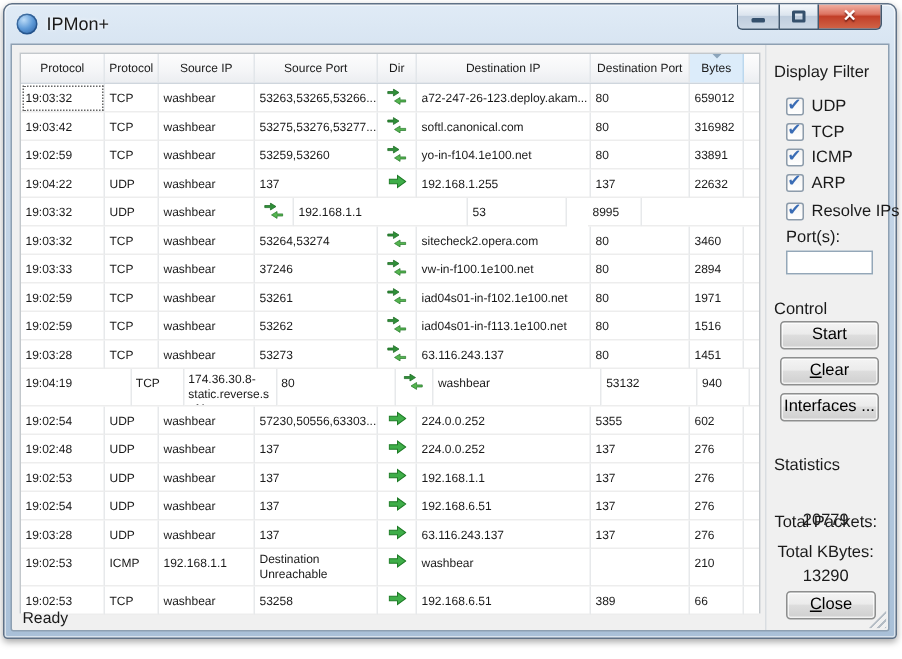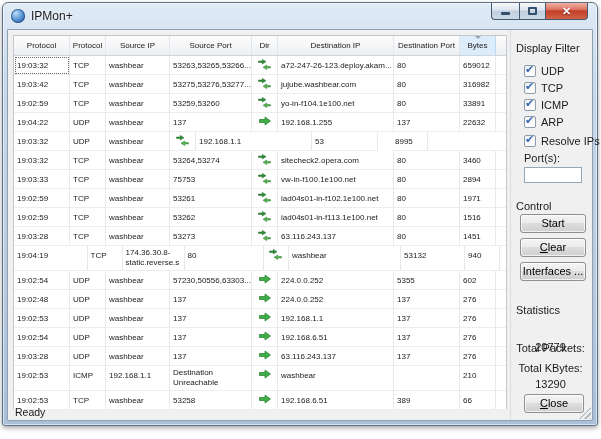--- a/index.html
+++ b/index.html
@@ -136,21 +136,21 @@
           </div>
           <div class="trow">
             <div class="tcell col-timestamp" style="width: 56px;">19:03:42</div>
             <div class="tcell col-protocol" style="width: 36px;">TCP</div>
             <div class="tcell col-source_ip" style="width: 64px;">washbear</div>
             <div class="tcell col-source_port" style="width: 82px;">53275,53276,53277...</div>
             <div class="tcell col-dir" style="width: 26px;"><span class="dir-icon"><svg width="13" height="11" viewBox="0 0 13 11">
                   <path d="M0.5 2 h3.8 V0.4 L8 2.7 4.3 5 V3.4 H0.5 z" fill="#2f8f38" stroke="#1d6b24" stroke-width="0.5"></path>
                   <path d="M12.5 9 h-3.8 V10.6 L5 8.3 8.7 6 V7.6 H12.5 z" fill="#55b54f" stroke="#2b7c30" stroke-width="0.5"></path>
                 </svg></span></div>
-            <div class="tcell col-dest_ip" style="width: 116px;">jujube.washbear.com</div>
+            <div class="tcell col-dest_ip" style="width: 116px;">softl.canonical.com</div>
             <div class="tcell col-dest_port" style="width: 66px;">80</div>
             <div class="tcell col-bytes" style="width: 36px;">316982</div>
             <div class="tcell filler"></div>
           </div>
           <div class="trow">
             <div class="tcell col-timestamp" style="width: 56px;">19:02:59</div>
             <div class="tcell col-protocol" style="width: 36px;">TCP</div>
             <div class="tcell col-source_ip" style="width: 64px;">washbear</div>
             <div class="tcell col-source_port" style="width: 82px;">53259,53260</div>
             <div class="tcell col-dir" style="width: 26px;"><span class="dir-icon"><svg width="13" height="11" viewBox="0 0 13 11">
@@ -199,21 +199,21 @@
                 </svg></span></div>
             <div class="tcell col-dest_ip" style="width: 116px;">sitecheck2.opera.com</div>
             <div class="tcell col-dest_port" style="width: 66px;">80</div>
             <div class="tcell col-bytes" style="width: 36px;">3460</div>
             <div class="tcell filler"></div>
           </div>
           <div class="trow">
             <div class="tcell col-timestamp" style="width: 56px;">19:03:33</div>
             <div class="tcell col-protocol" style="width: 36px;">TCP</div>
             <div class="tcell col-source_ip" style="width: 64px;">washbear</div>
-            <div class="tcell col-source_port" style="width: 82px;">75753</div>
+            <div class="tcell col-source_port" style="width: 82px;">37246</div>
             <div class="tcell col-dir" style="width: 26px;"><span class="dir-icon"><svg width="13" height="11" viewBox="0 0 13 11">
                   <path d="M0.5 2 h3.8 V0.4 L8 2.7 4.3 5 V3.4 H0.5 z" fill="#2f8f38" stroke="#1d6b24" stroke-width="0.5"></path>
                   <path d="M12.5 9 h-3.8 V10.6 L5 8.3 8.7 6 V7.6 H12.5 z" fill="#55b54f" stroke="#2b7c30" stroke-width="0.5"></path>
                 </svg></span></div>
             <div class="tcell col-dest_ip" style="width: 116px;">vw-in-f100.1e100.net</div>
             <div class="tcell col-dest_port" style="width: 66px;">80</div>
             <div class="tcell col-bytes" style="width: 36px;">2894</div>
             <div class="tcell filler"></div>
           </div>
           <div class="trow">

